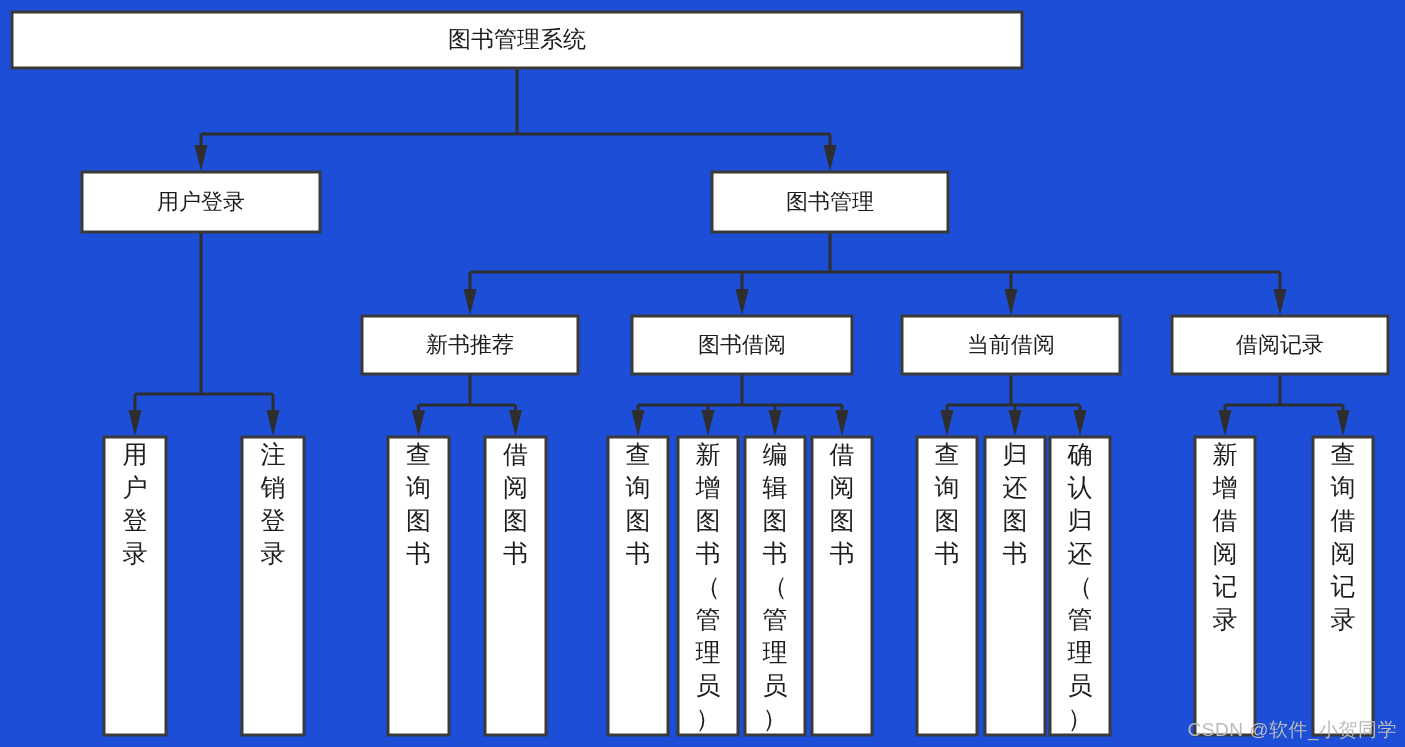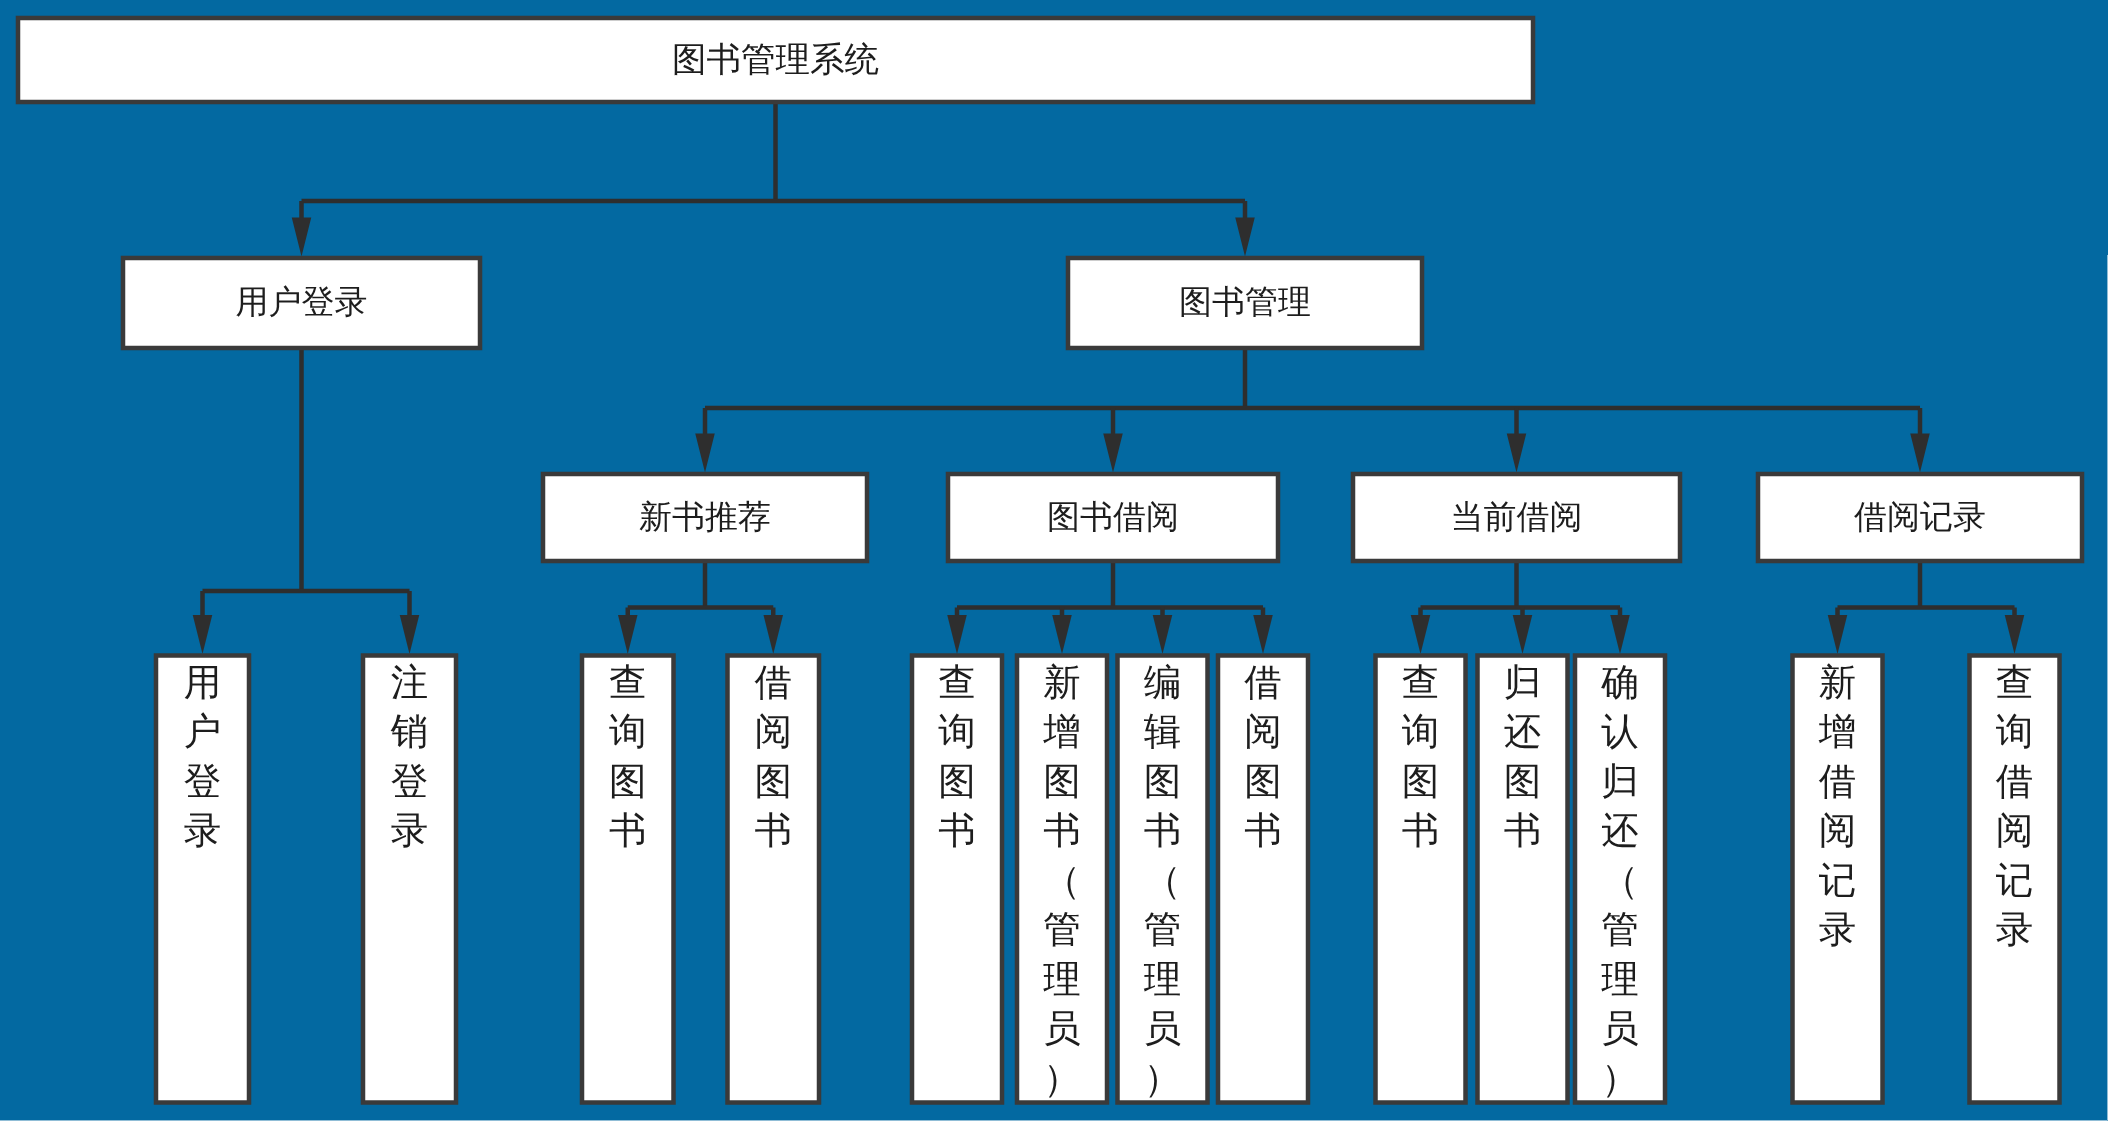--- a/index.html
+++ b/index.html
@@ -7,21 +7,21 @@
     padding: 0;
     background: #ffffff;
   }
   body {
     font-family: "Liberation Sans", "DejaVu Sans", sans-serif;
   }
   #diagram-root {
     position: relative;
     width: 1405px;
     height: 747px;
-    background: #0369a1;
+    background: #1d4ed8;
     overflow: hidden;
   }
   svg.diagram-canvas {
     position: absolute;
     left: 0;
     top: 0;
     width: 1405px;
     height: 747px;
     display: block;
   }
@@ -279,13 +279,14 @@
           <rect x="1313" y="437" width="60" height="298" class="node-box"></rect>
           <text x="1343" y="463" class="node-label-vertical">查</text>
           <text x="1343" y="496" class="node-label-vertical">询</text>
           <text x="1343" y="529" class="node-label-vertical">借</text>
           <text x="1343" y="562" class="node-label-vertical">阅</text>
           <text x="1343" y="595" class="node-label-vertical">记</text>
           <text x="1343" y="628" class="node-label-vertical">录</text>
         </g>
       </g>
   </svg>
+  <div class="watermark">CSDN @软件_小贺同学</div>
 </div>
 
 </body></html>

